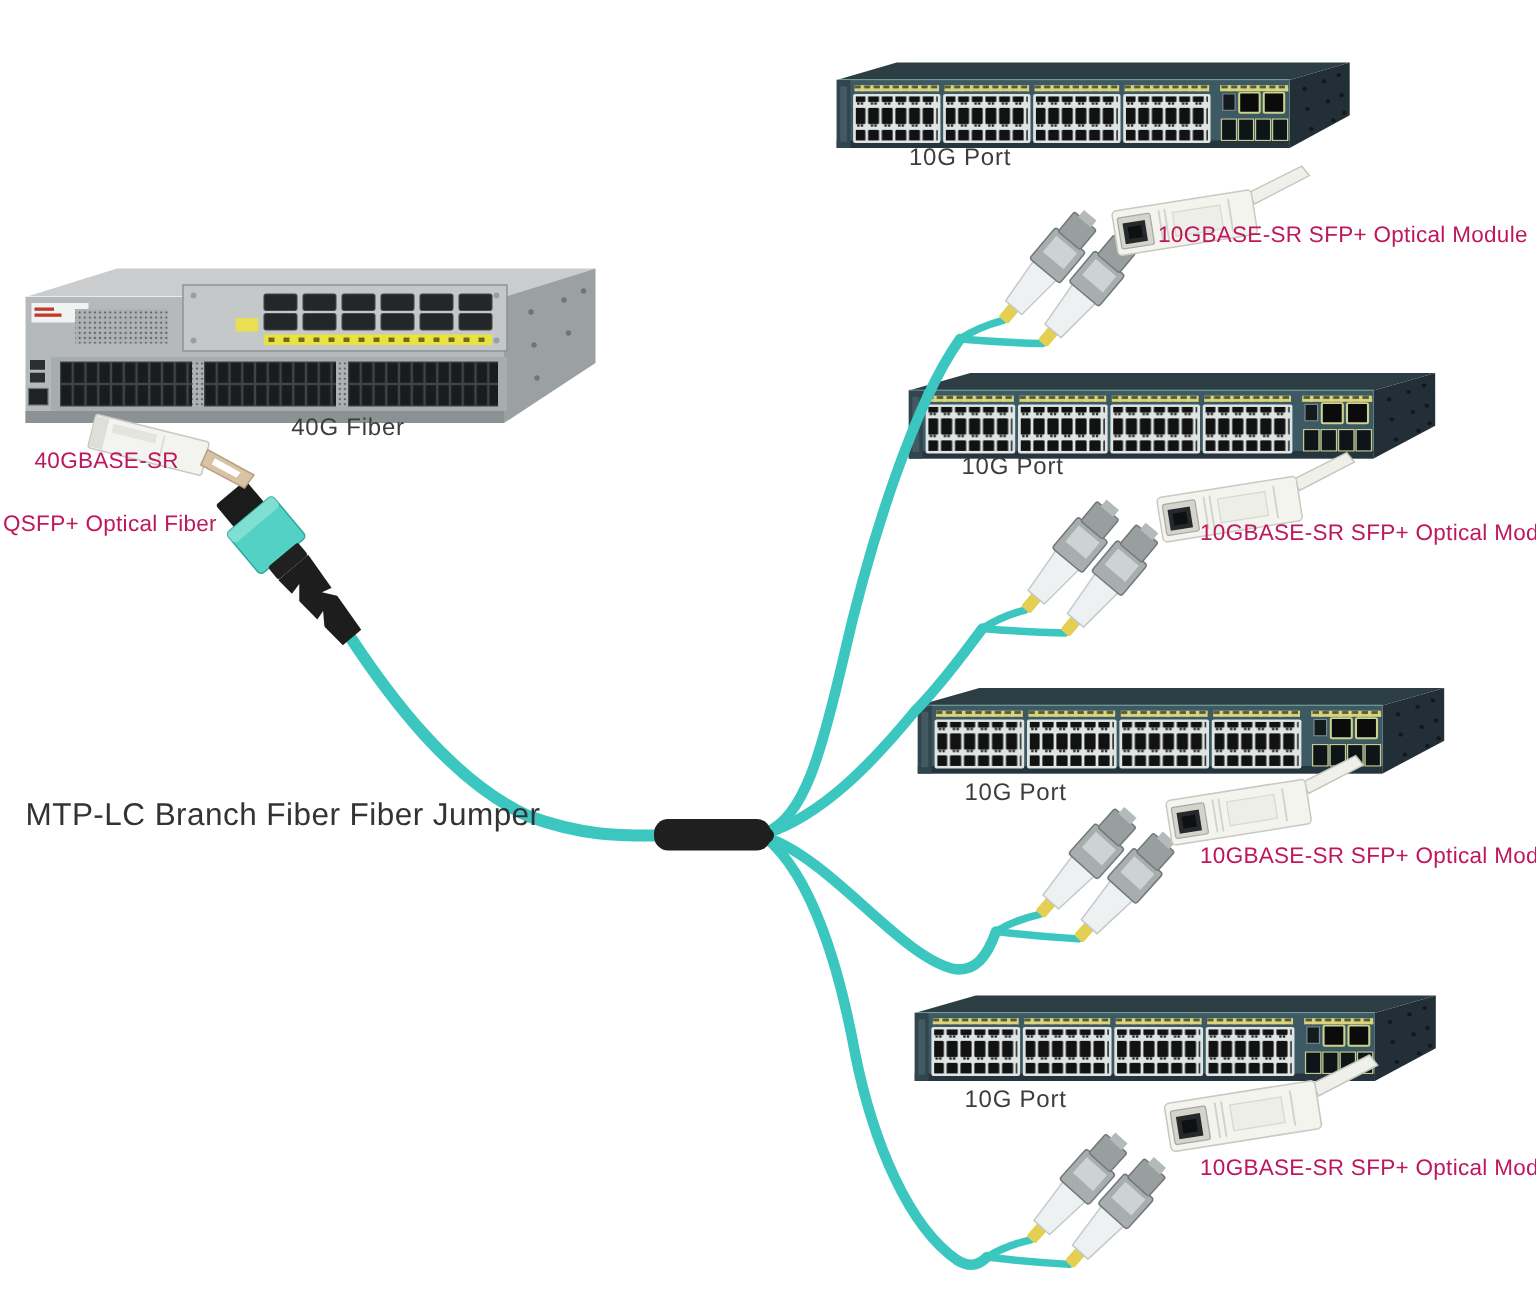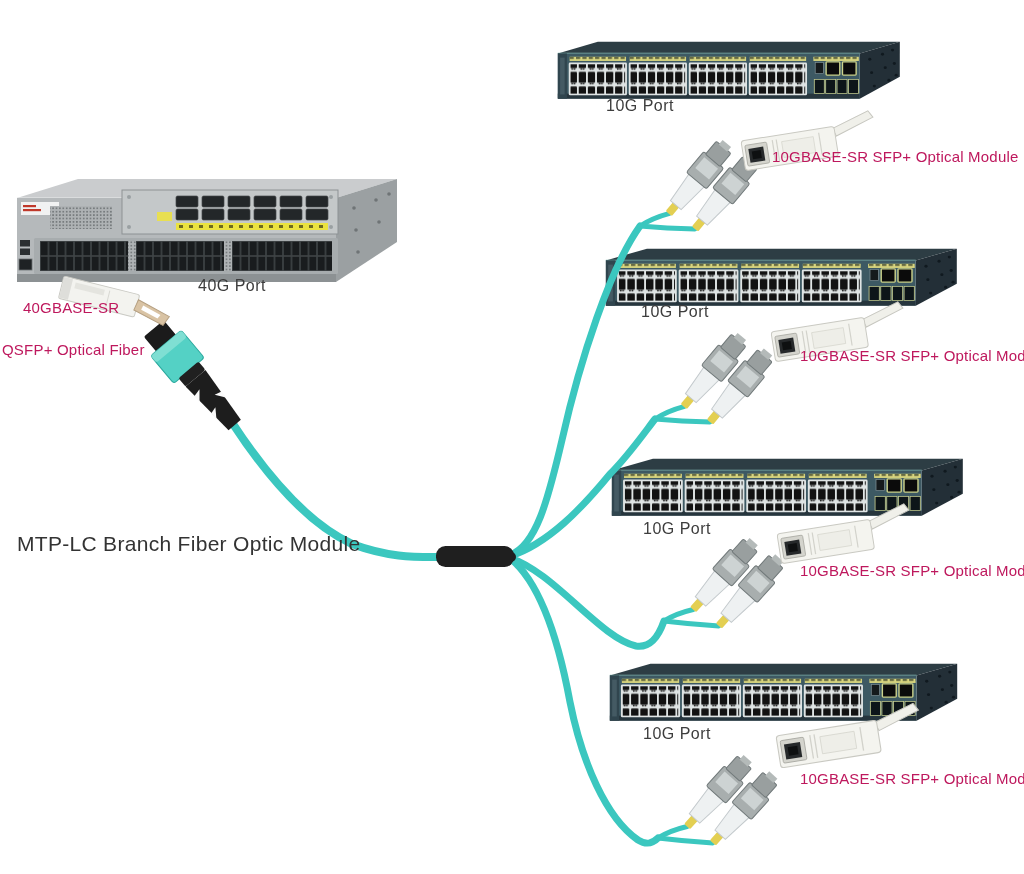--- a/index.html
+++ b/index.html
@@ -252,26 +252,26 @@
         <use href="#sfp-sym"></use>
       </g>
     <g transform="translate(777,534) rotate(-9)">
         <use href="#sfp-sym"></use>
       </g>
     <g transform="translate(776,736) rotate(-9) scale(1.08)">
         <use href="#sfp-sym"></use>
       </g>
   </svg>
 
-  <div class="abs port-label" style="left:157px;top:277px;width:150px;text-align:center;">40G Port</div>
+  <div class="abs port-label" style="left:157px;top:277px;width:150px;text-align:center;">40G Fiber</div>
 
   <div class="abs small-label" style="left:2px;top:299px;margin-left:21px;">40GBASE-SR</div>
   <div class="abs small-label" style="left:2px;top:341px;">QSFP+ Optical Fiber</div>
 
-  <div class="abs jumper-label" style="left:17px;top:532px;">MTP-LC Branch Fiber Optic Module</div>
+  <div class="abs jumper-label" style="left:17px;top:532px;">MTP-LC Branch Fiber Fiber Jumper</div>
 
   <div class="abs port-label" style="left:606px;top:97px;">10G Port</div>
   <div class="abs port-label" style="left:641px;top:303px;">10G Port</div>
   <div class="abs port-label" style="left:643px;top:520px;">10G Port</div>
   <div class="abs port-label" style="left:643px;top:725px;">10G Port</div>
 
   <div class="abs small-label" style="left:772px;top:148px;">10GBASE-SR SFP+ Optical Module</div>
   <div class="abs small-label" style="left:800px;top:347px;">10GBASE-SR SFP+ Optical Module</div>
   <div class="abs small-label" style="left:800px;top:562px;">10GBASE-SR SFP+ Optical Module</div>
   <div class="abs small-label" style="left:800px;top:770px;">10GBASE-SR SFP+ Optical Module</div>

